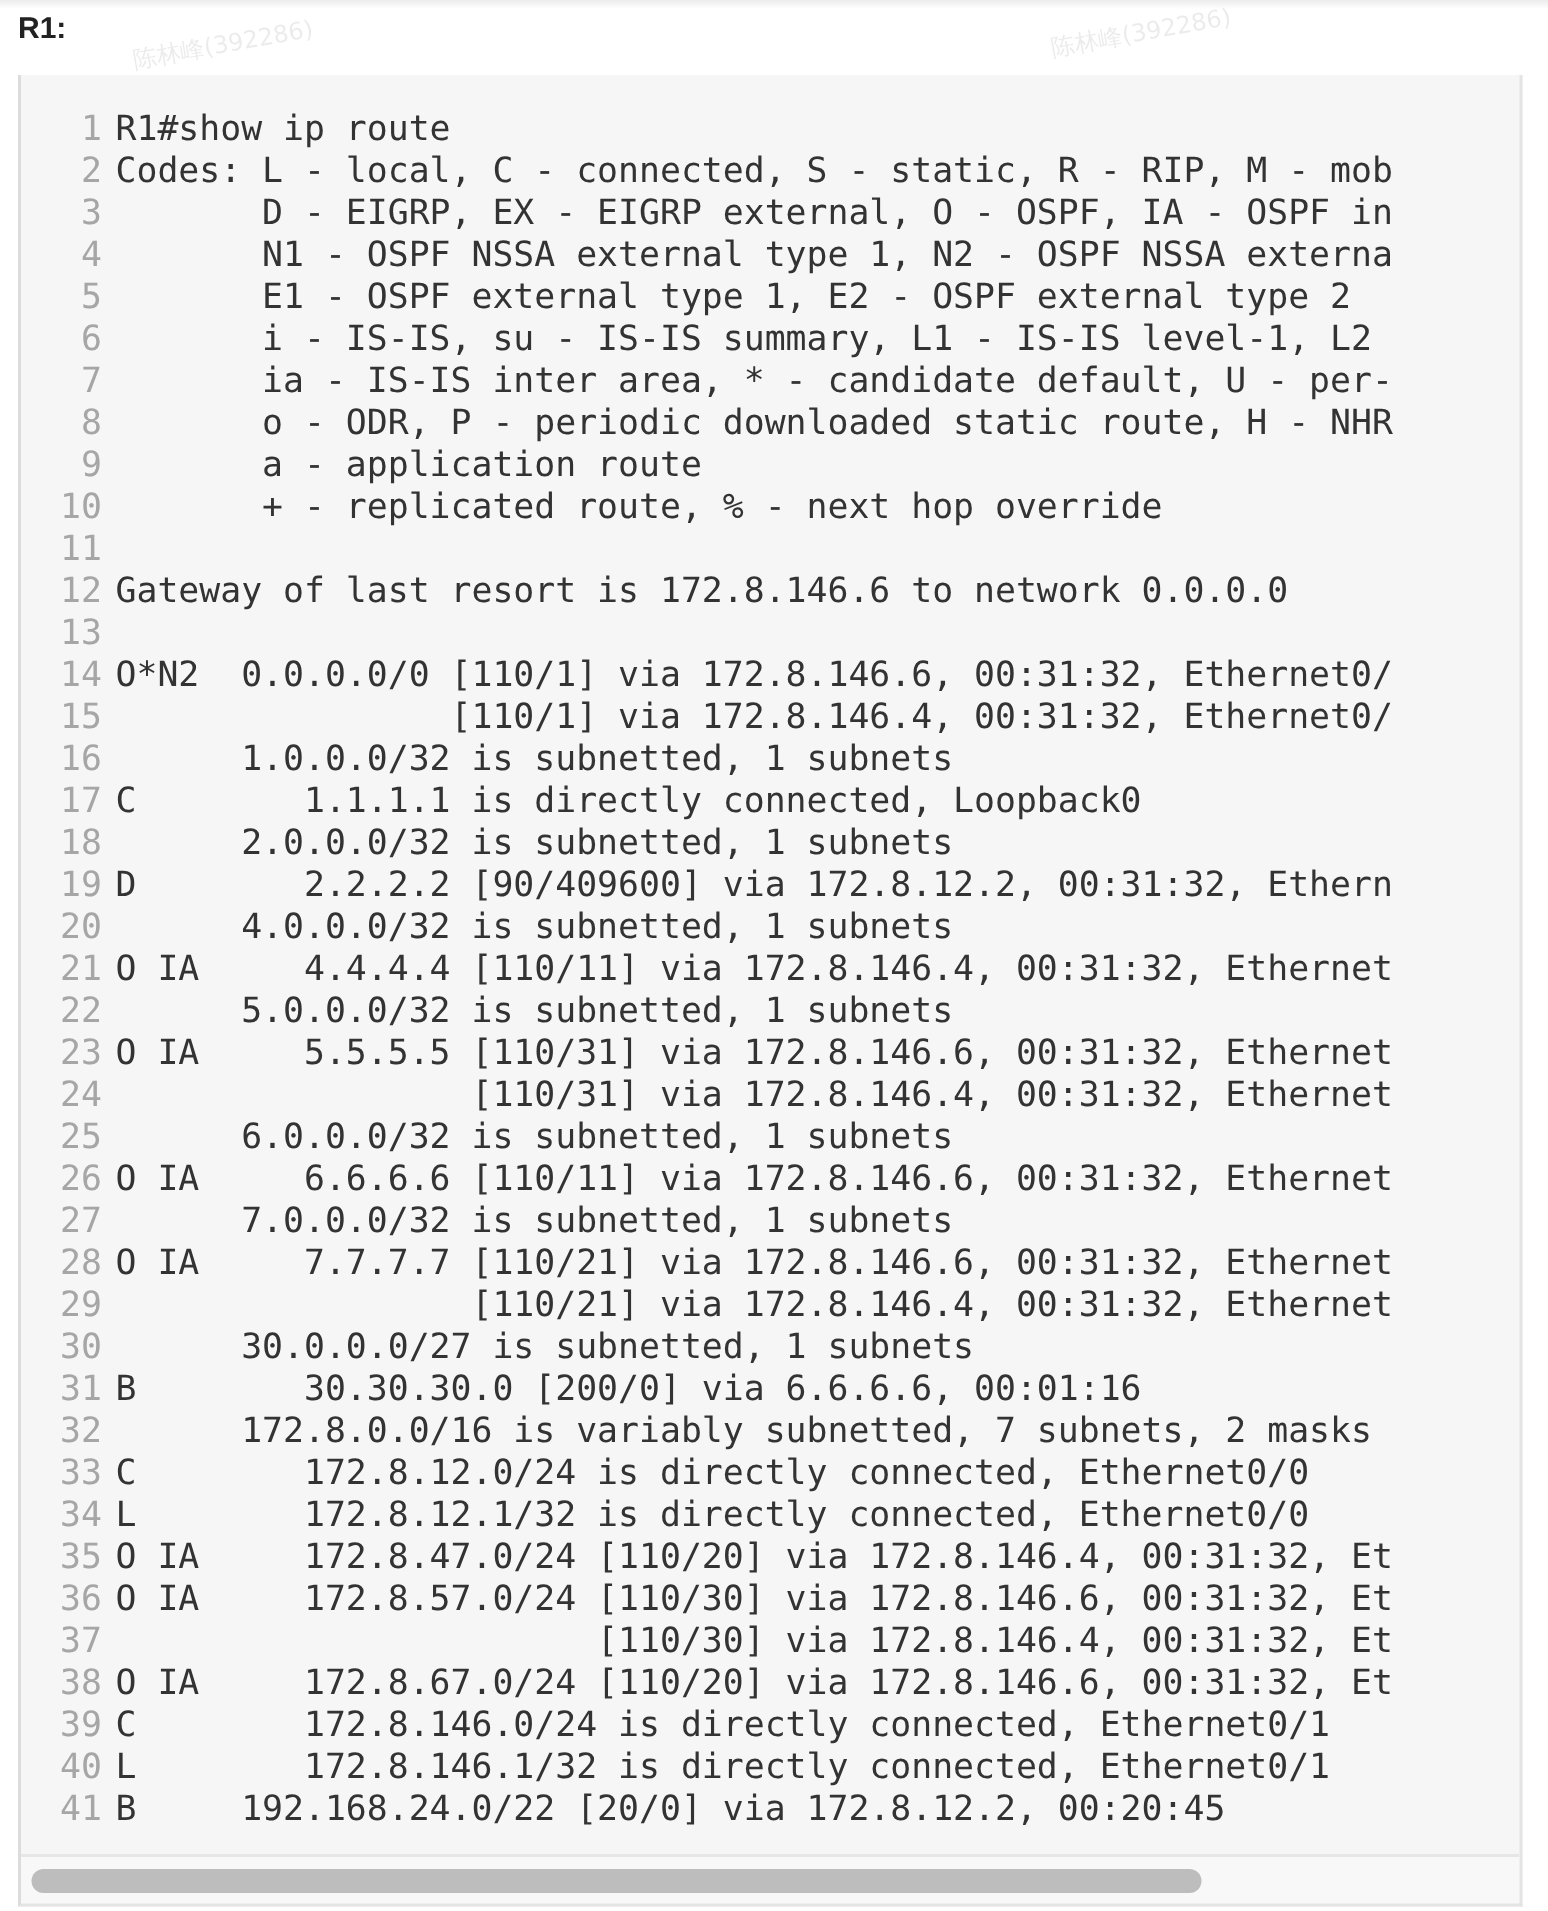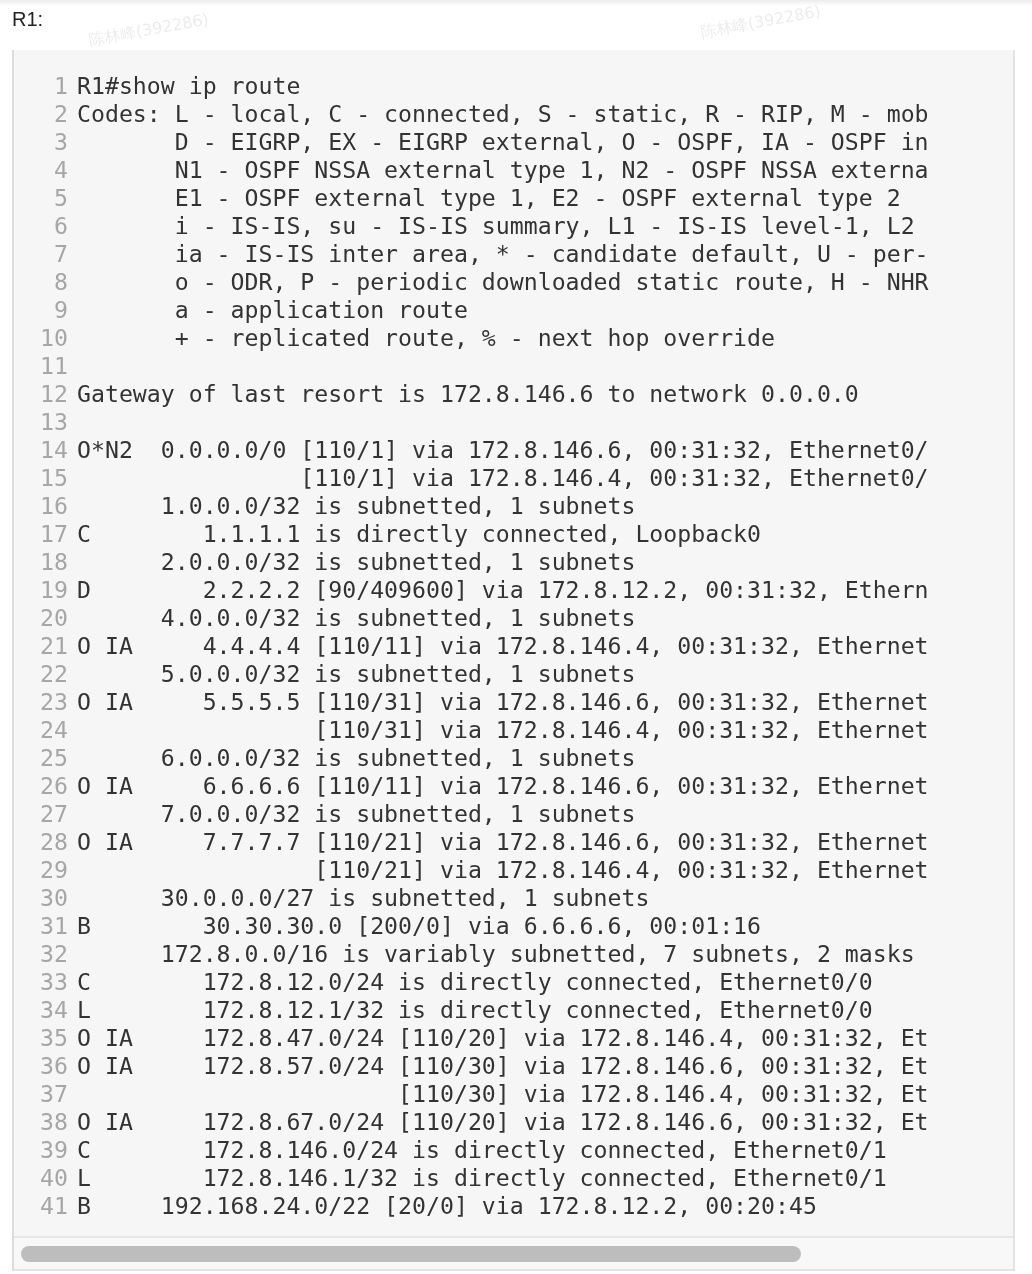--- a/index.html
+++ b/index.html
@@ -20,20 +20,21 @@
       width: 1032px; height: 6px;
       background: linear-gradient(#ececec, #ffffff);
     }
     .section-label {
       position: absolute;
       left: 12px;
       top: 8px;
       font-size: 20px;
       color: #222222;
       font-family: "Liberation Sans", sans-serif;
+      font-weight: bold;
     }
     .watermark {
       position: absolute;
       font-size: 16px;
       color: rgba(0,0,0,0.08);
       transform: rotate(-10deg);
       font-family: "DejaVu Sans", sans-serif;
       white-space: nowrap;
       pointer-events: none;
       z-index: 5;

